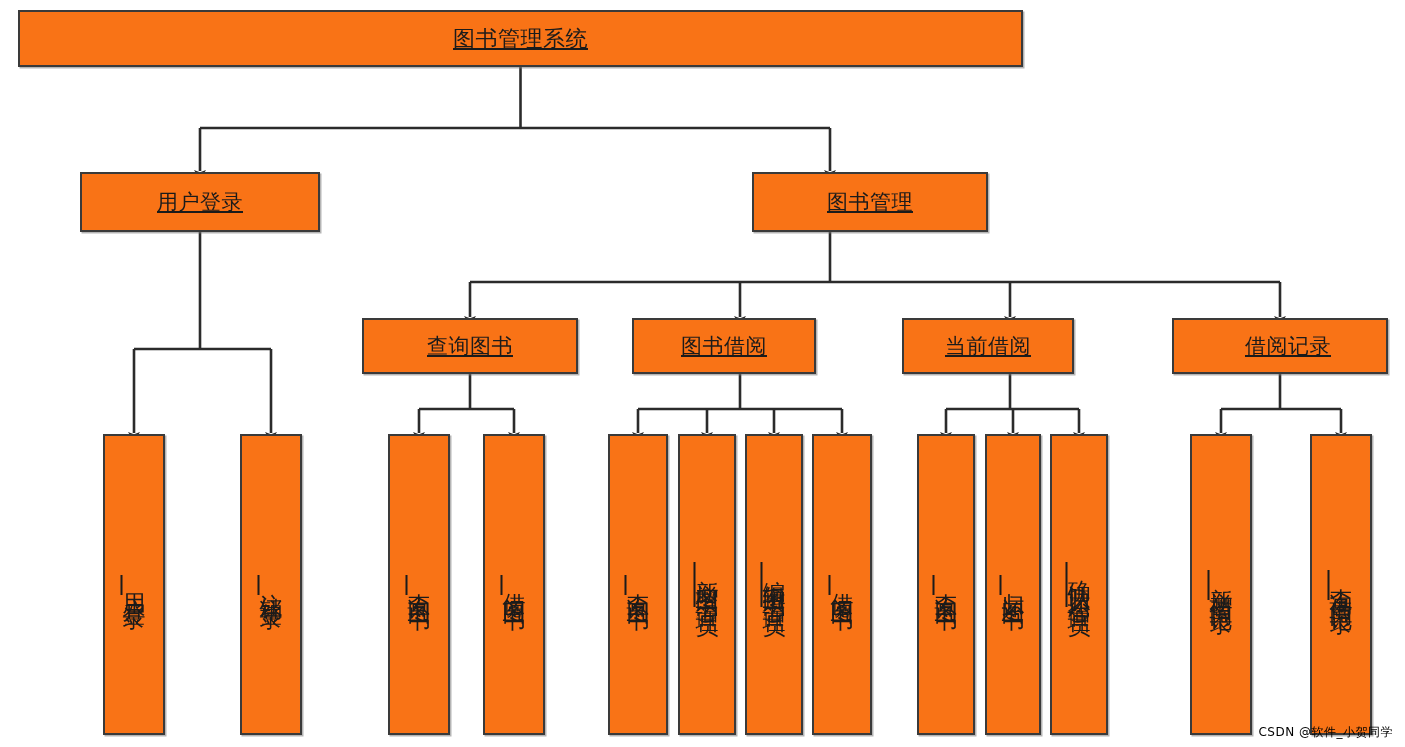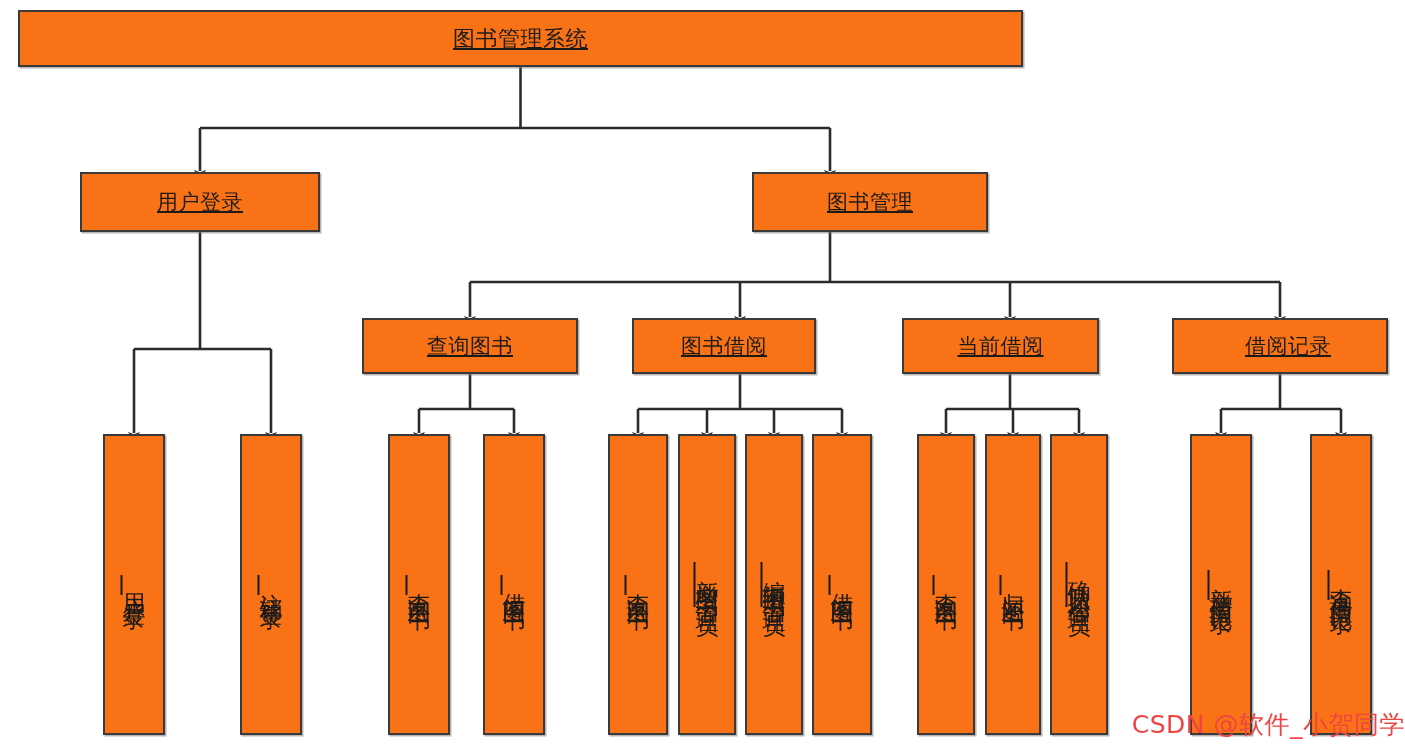--- a/index.html
+++ b/index.html
@@ -59,24 +59,24 @@
   .node.vert .label {
     writing-mode: vertical-rl;
     text-orientation: upright;
     font-size: 23px;
     line-height: 1.0;
     letter-spacing: 5px;
     max-height: 100%;
   }
   #watermark {
     position: absolute;
-    right: 0;
+    right: 12px;
     bottom: 6px;
-    font-size: 25px;
-    color: #ef4444;
+    font-size: 12px;
+    color: #000000;
     letter-spacing: 0.5px;
     z-index: 5;
     white-space: nowrap;
   }
 </style>
 </head>
 <body>
 
 <div id="canvas">
   <svg id="edges" viewBox="0 0 1405 747">
@@ -131,21 +131,21 @@
       </div>
       <div class="node horiz" style="left: 712px; top: 172px; width: 236px; height: 60px; margin-left: 40px;">
         <span class="label">图书管理</span>
       </div>
       <div class="node horiz" style="left: 362px; top: 318px; width: 216px; height: 56px;">
         <span class="label">查询图书</span>
       </div>
       <div class="node horiz" style="left: 632px; top: 318px; width: 184px; height: 56px;">
         <span class="label">图书借阅</span>
       </div>
-      <div class="node horiz" style="left: 902px; top: 318px; width: 197px; height: 56px;">
+      <div class="node horiz" style="left: 902px; top: 318px; width: 172px; height: 56px;">
         <span class="label">当前借阅</span>
       </div>
       <div class="node horiz" style="left: 1172px; top: 318px; width: 216px; height: 56px; padding-left: 16px;">
         <span class="label">借阅记录</span>
       </div>
       <div class="node vert" style="left: 103px; top: 434px; width: 62px; height: 301px;">
         <span class="label">用户登录</span>
       </div>
       <div class="node vert" style="left: 240px; top: 434px; width: 62px; height: 301px;">
         <span class="label">注销登录</span>

